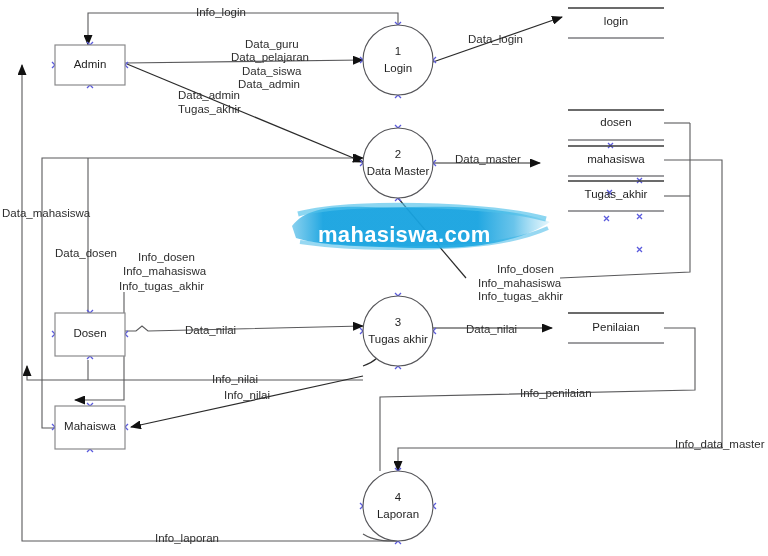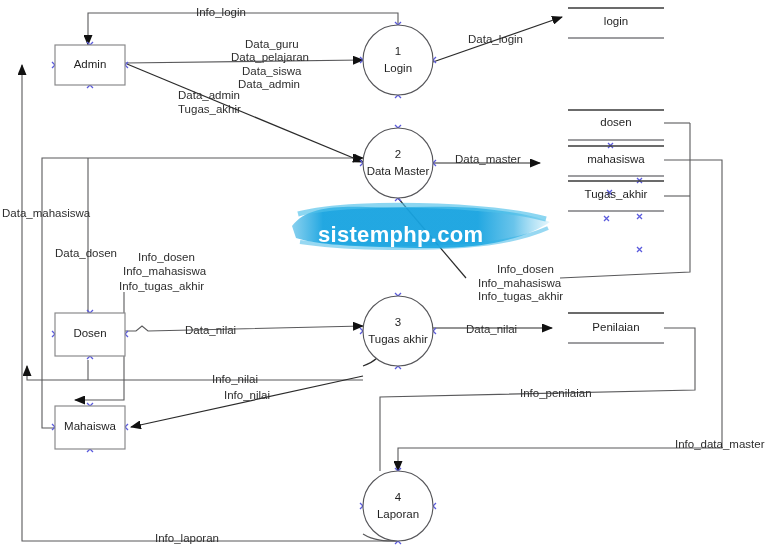--- a/index.html
+++ b/index.html
@@ -293,15 +293,15 @@
         <stop offset="0.72" stop-color="#17A3E0" stop-opacity="0.95"></stop>
         <stop offset="0.86" stop-color="#29ABE2" stop-opacity="0.7"></stop>
         <stop offset="1" stop-color="#6FCBEF" stop-opacity="0.18"></stop>
       </linearGradient>
     </defs>
     <path d="M4,26 C18,8 44,6 78,7 C118,8 160,5 198,9 C226,12 248,16 262,22
              C250,30 232,38 206,43 C170,50 128,48 92,47 C58,46 26,44 8,38 Z" fill="url(#brushFade)"></path>
     <path d="M10,14 C40,6 96,4 150,6 C196,8 236,13 258,19" stroke="#4FC0EA" stroke-width="5" fill="none" stroke-opacity="0.65"></path>
     <path d="M12,42 C52,48 120,50 176,46 C214,43 242,36 260,28" stroke="#2FB2E5" stroke-width="4" fill="none" stroke-opacity="0.5"></path>
   </svg>
-  <div class="wm-text">sistemphp.com</div>
+  <div class="wm-text">mahasiswa.com</div>
 
 </div>
 
 </body></html>

